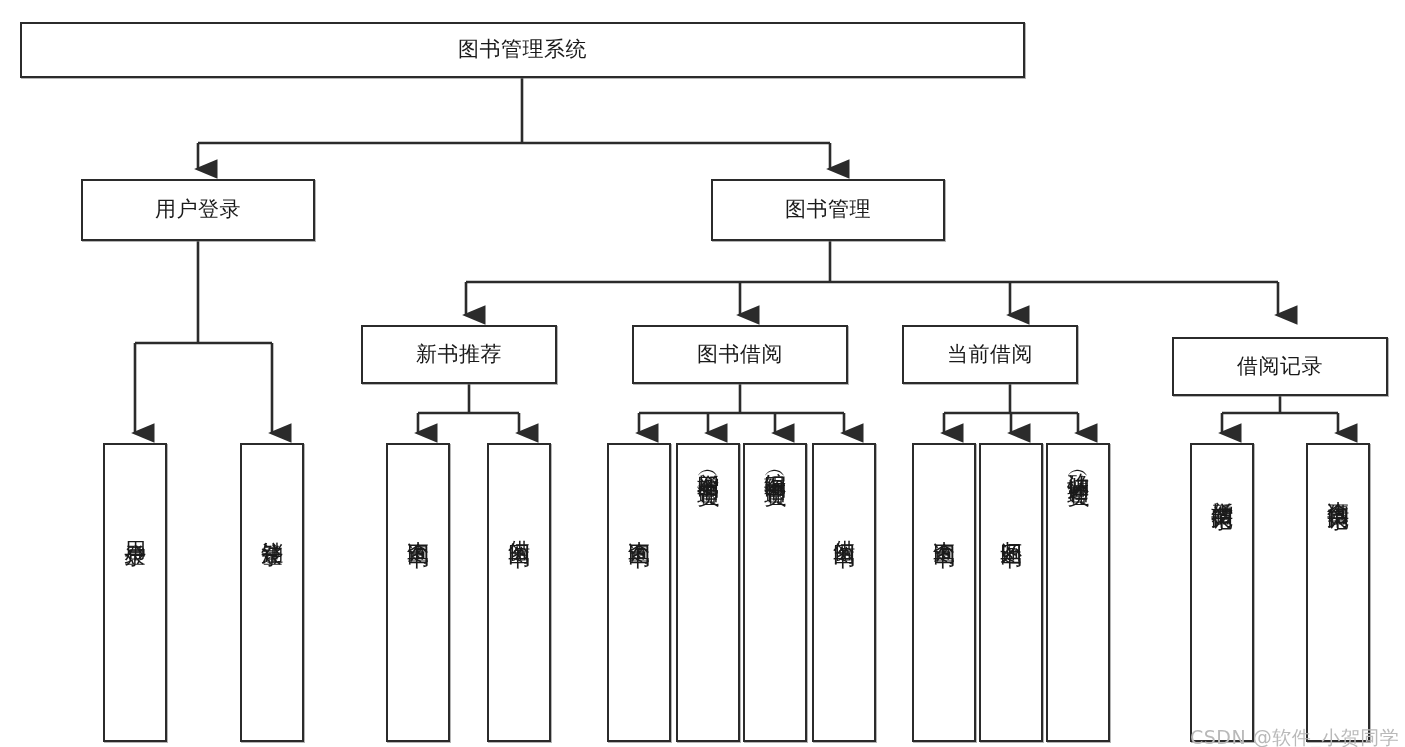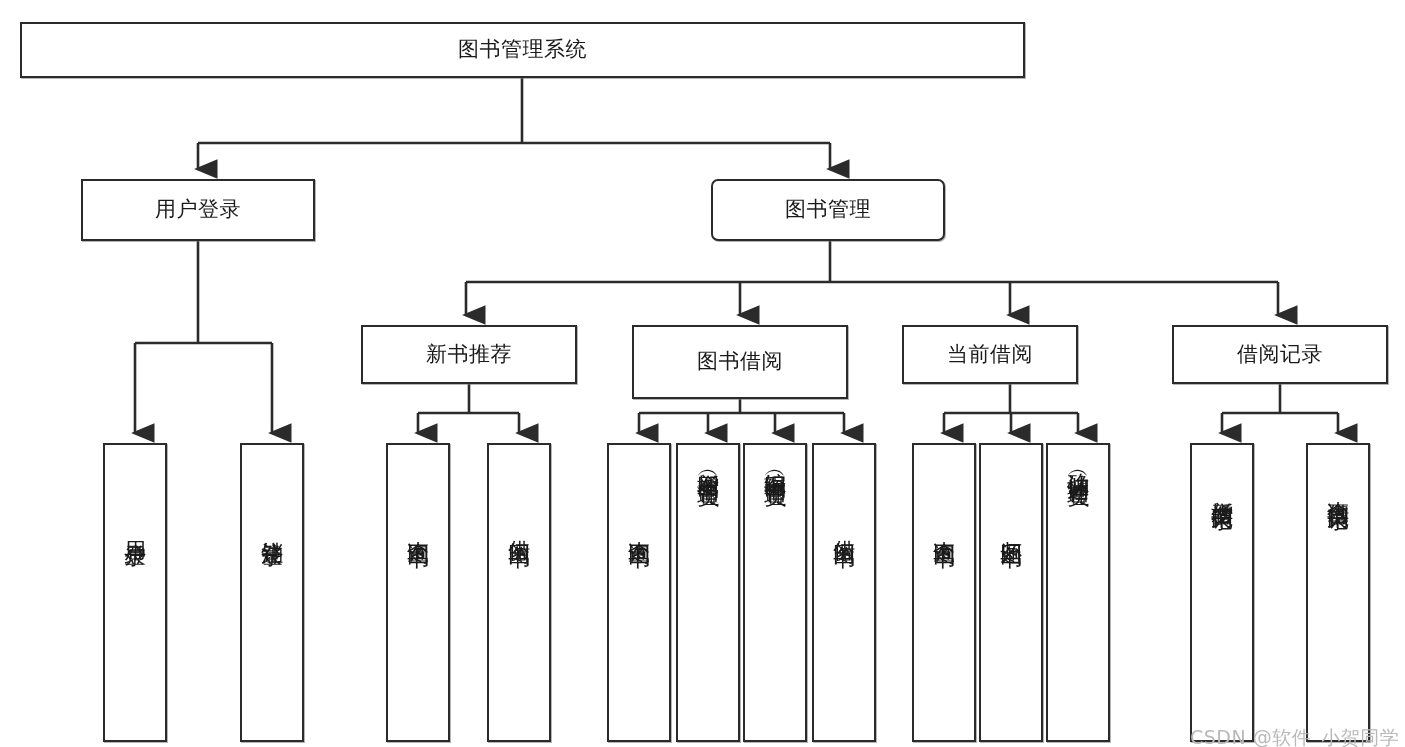--- a/index.html
+++ b/index.html
@@ -121,34 +121,34 @@
     </g>
   </svg>
 
   <div class="node horiz" style="left:20px; top:13px; width:1005px; height:56px;">
     <span class="lbl">图书管理系统</span>
   </div>
 
   <div class="node horiz" style="left:81px; top:170px; width:234px; height:62px;">
     <span class="lbl">用户登录</span>
   </div>
-  <div class="node horiz" style="left:711px; top:170px; width:234px; height:62px;border-radius:7px;">
+  <div class="node horiz" style="left:711px; top:170px; width:234px; height:62px;">
     <span class="lbl">图书管理</span>
   </div>
 
-  <div class="node horiz" style="left:361px; top:316px; width:216px; height:59px;">
+  <div class="node horiz" style="left:361px; top:316px; width:196px; height:59px;">
     <span class="lbl">新书推荐</span>
   </div>
-  <div class="node horiz" style="left:632px; top:316px; width:216px; height:74px;">
+  <div class="node horiz" style="left:632px; top:316px; width:216px; height:59px;">
     <span class="lbl">图书借阅</span>
   </div>
   <div class="node horiz" style="left:902px; top:316px; width:176px; height:59px;">
     <span class="lbl">当前借阅</span>
   </div>
-  <div class="node horiz" style="left:1172px; top:316px; width:216px; height:59px;">
+  <div class="node horiz" style="left:1172px; top:328px; width:216px; height:59px;">
     <span class="lbl">借阅记录</span>
   </div>
 
   <div class="node vert mid" style="left:103px; top:434px; width:64px; height:299px;">
     <span class="lbl">用户登录</span>
   </div>
   <div class="node vert mid" style="left:240px; top:434px; width:64px; height:299px;">
     <span class="lbl">注销登录</span>
   </div>
 

